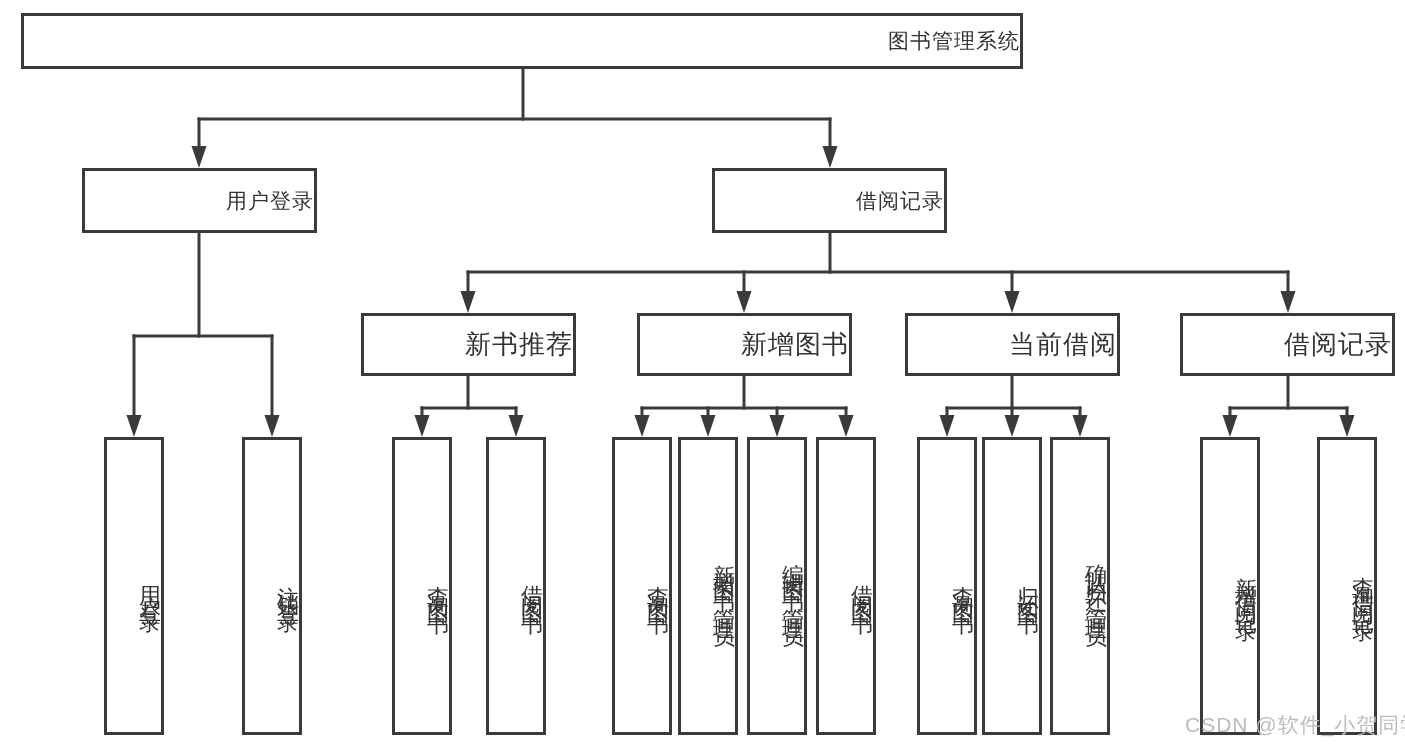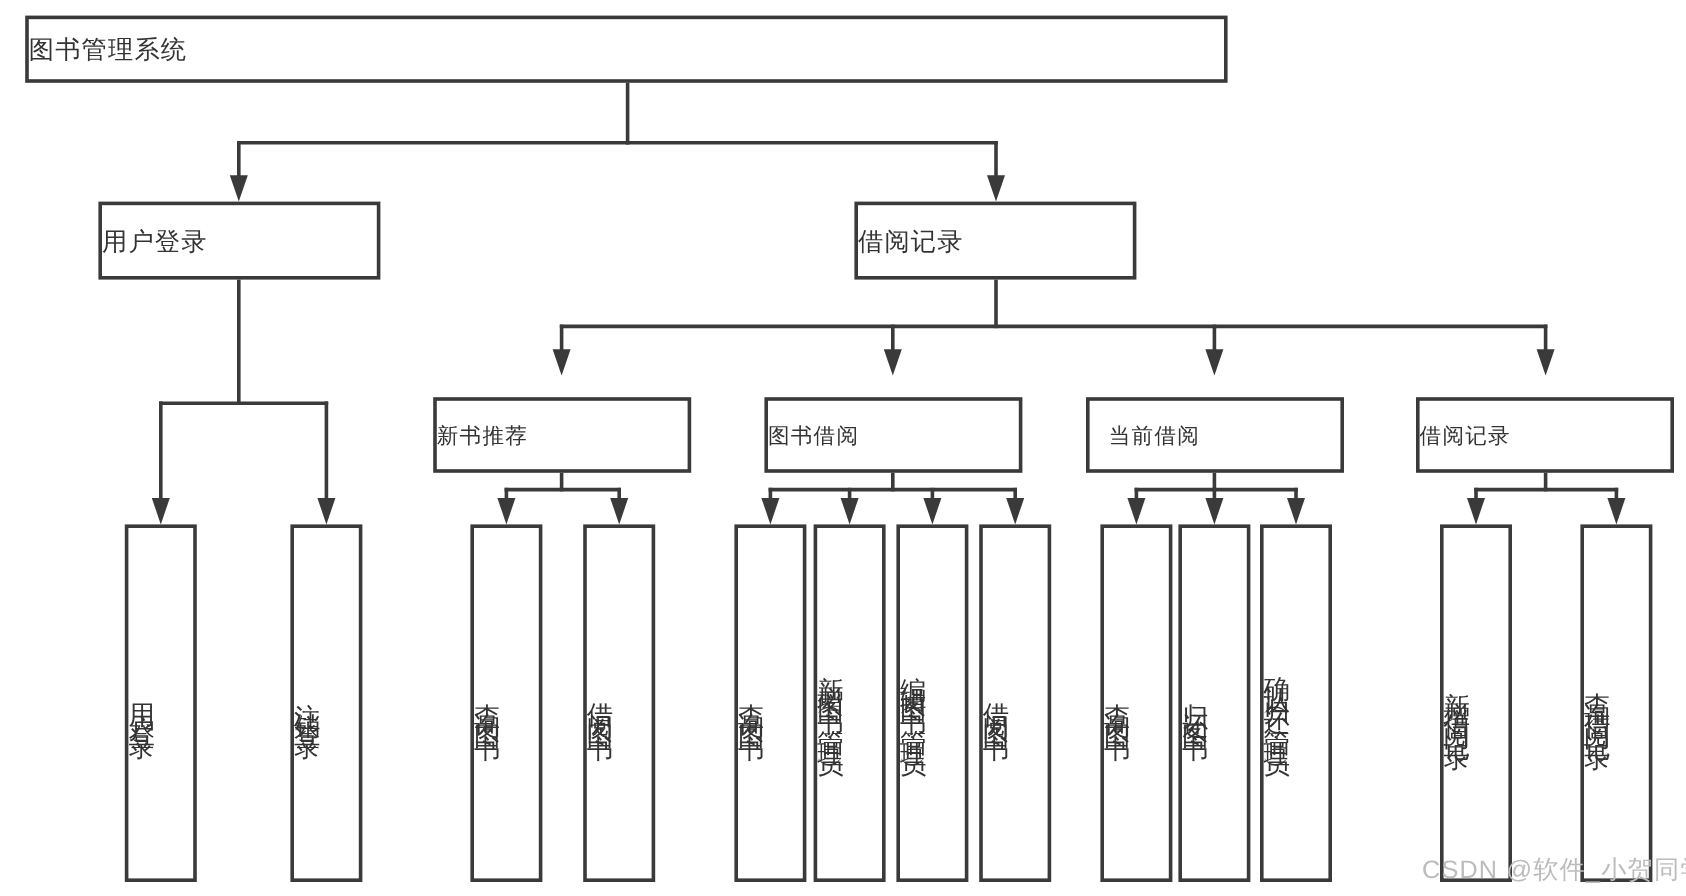--- a/index.html
+++ b/index.html
@@ -23,34 +23,34 @@
     height: 747px;
     pointer-events: none;
   }
   .box {
     position: absolute;
     box-sizing: border-box;
     background: #ffffff;
     border: 3px solid #3a3a3a;
     display: flex;
     align-items: center;
-    justify-content: flex-start;
+    justify-content: flex-end;
     color: #333333;
   }
   .box.root {
     left: 21px;  top: 13px;  width: 1002px; height: 56px;
     font-size: 21px;
   }
   .box.lvl2 {
     top: 168px; width: 235px; height: 65px;
     font-size: 21px;
   }
   .box.lvl3 {
-    top: 331px; width: 215px; height: 63px;
-    font-size: 18px;
+    top: 313px; width: 215px; height: 63px;
+    font-size: 26px;
   }
   .box.leaf {
     top: 437px; width: 60px; height: 298px;
     border-width: 3px;
   }
   .leaf .vtext {
     writing-mode: vertical-rl;
     text-orientation: mixed;
     font-size: 22px;
     letter-spacing: 9px;
@@ -152,21 +152,21 @@
     <span class="hlabel">用户登录</span>
   </div>
   <div class="box lvl2" style="left:712px;">
     <span class="hlabel">借阅记录</span>
   </div>
 
   <div class="box lvl3" style="left:361px;">
     <span class="hlabel">新书推荐</span>
   </div>
   <div class="box lvl3" style="left:637px;">
-    <span class="hlabel">图书借阅</span>
+    <span class="hlabel">新增图书</span>
   </div>
   <div class="box lvl3" style="left:905px;padding-left:16px;">
     <span class="hlabel">当前借阅</span>
   </div>
   <div class="box lvl3" style="left:1180px;">
     <span class="hlabel">借阅记录</span>
   </div>
 
   <div class="box leaf" style="left:104px;">
     <span class="vtext">用户登录</span>

